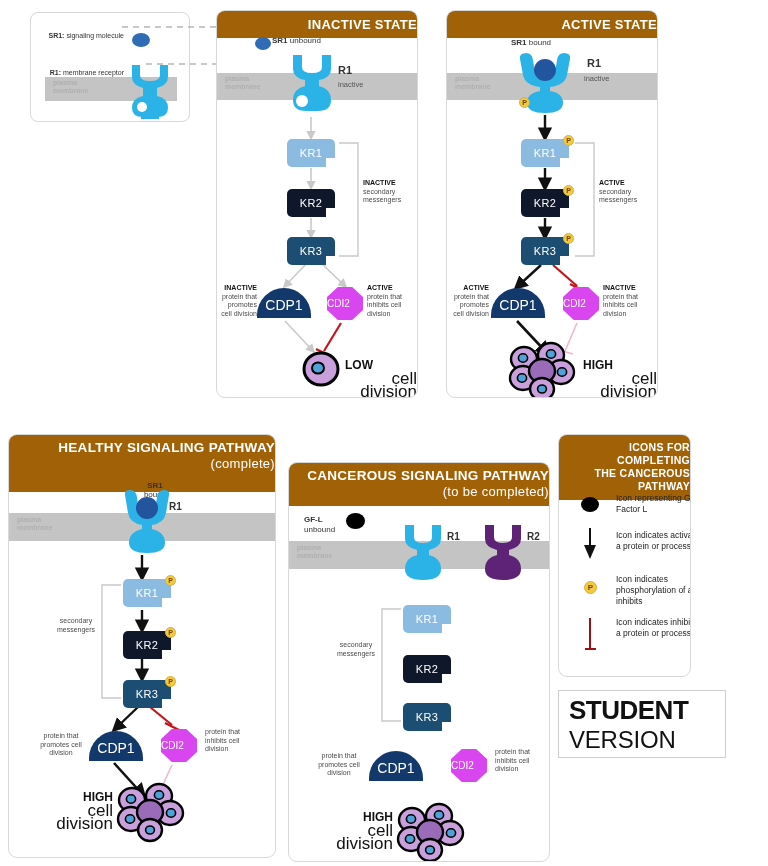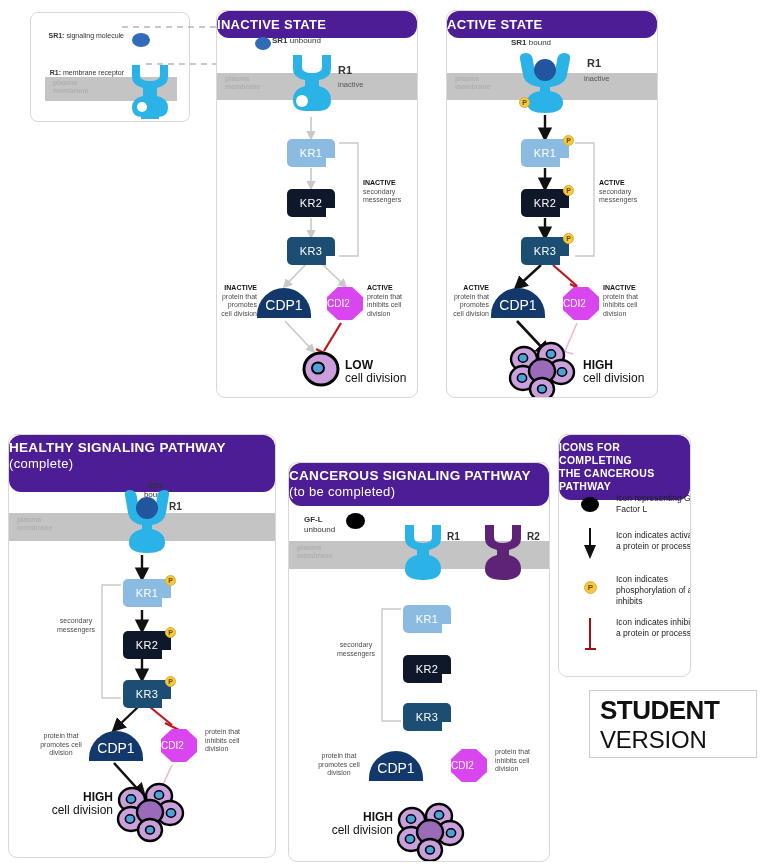--- a/index.html
+++ b/index.html
@@ -11,26 +11,25 @@
     overflow: hidden;
   }
   .panel {
     position: absolute;
     background: #ffffff;
     border: 1px solid #d8d8d8;
     border-radius: 9px;
     overflow: hidden;
   }
   .panel-header {
-    background: #4c1d95;
+    background: #a16207;
     color: #ffffff;
-    text-align: left;
+    text-align: right;
     font-weight: bold;
     letter-spacing: .3px;
-    border-radius: 12px;
   }
   .panel-header .sub { font-weight: normal; display:block; }
   .membrane {
     position: absolute;
     left: 0; right: 0;
     background: #c4c4c4;
   }
   .membrane-label {
     position: absolute;
     color: #b0b0b0;
@@ -74,42 +73,41 @@
     color: #fff;
     font-size: 10px;
     display:flex; align-items:center; justify-content:flex-start;
     clip-path: polygon(30% 0,70% 0,100% 30%,100% 70%,70% 100%,30% 100%,0 70%,0 30%);
   }
   .lbl { position: absolute; font-size: 7px; line-height: 8.5px; color: #4a4a4a; }
   .lbl b { color: #111; font-size: 7px; }
   .lbl-dark { position:absolute; font-size: 7px; line-height: 8.5px; color:#333; }
   .big-lbl { position: absolute; color: #111; line-height: 13px; }
   .big-lbl .b { font-weight: bold; font-size: 12px; display:block; }
-  .big-lbl .n { font-size: 12px; display:block; }
+  .big-lbl .n { font-size: 17px; display:block;text-align:right; }
   .p-badge {
     position: absolute;
     width: 11px; height: 11px;
     border-radius: 50%;
     background: #f5c842;
     color: #6b4b00;
     font-size: 7px;
     font-weight: bold;
     display:flex; align-items:center; justify-content:center;
     border: 1px solid #e0b02c;
   }
   svg { position: absolute; overflow: visible; }
   .sr1-ball { position:absolute; border-radius:50%; background:#2f6cb5; }
   .gf-ball { position:absolute; border-radius:50%; background:#000; }
   .student-box {
     position: absolute;
     border: 1px solid #cfcfcf;
     background: #fff;
     display:flex; flex-direction: column; justify-content:center;
     padding-left: 10px;
-    margin-left: 31px;
   }
   .student-box .l1 { font-size: 26px; font-weight: bold; letter-spacing: -.5px; color:#111; }
   .student-box .l2 { font-size: 24px; color:#111; letter-spacing: -.2px;}
   .legend-row { position:absolute; font-size: 8.5px; line-height: 11px; color:#222; }
   .key-box {
     position:absolute;
     border:1px solid #d8d8d8; border-radius:8px; background:#fff;
   }
 </style>
 </head>

